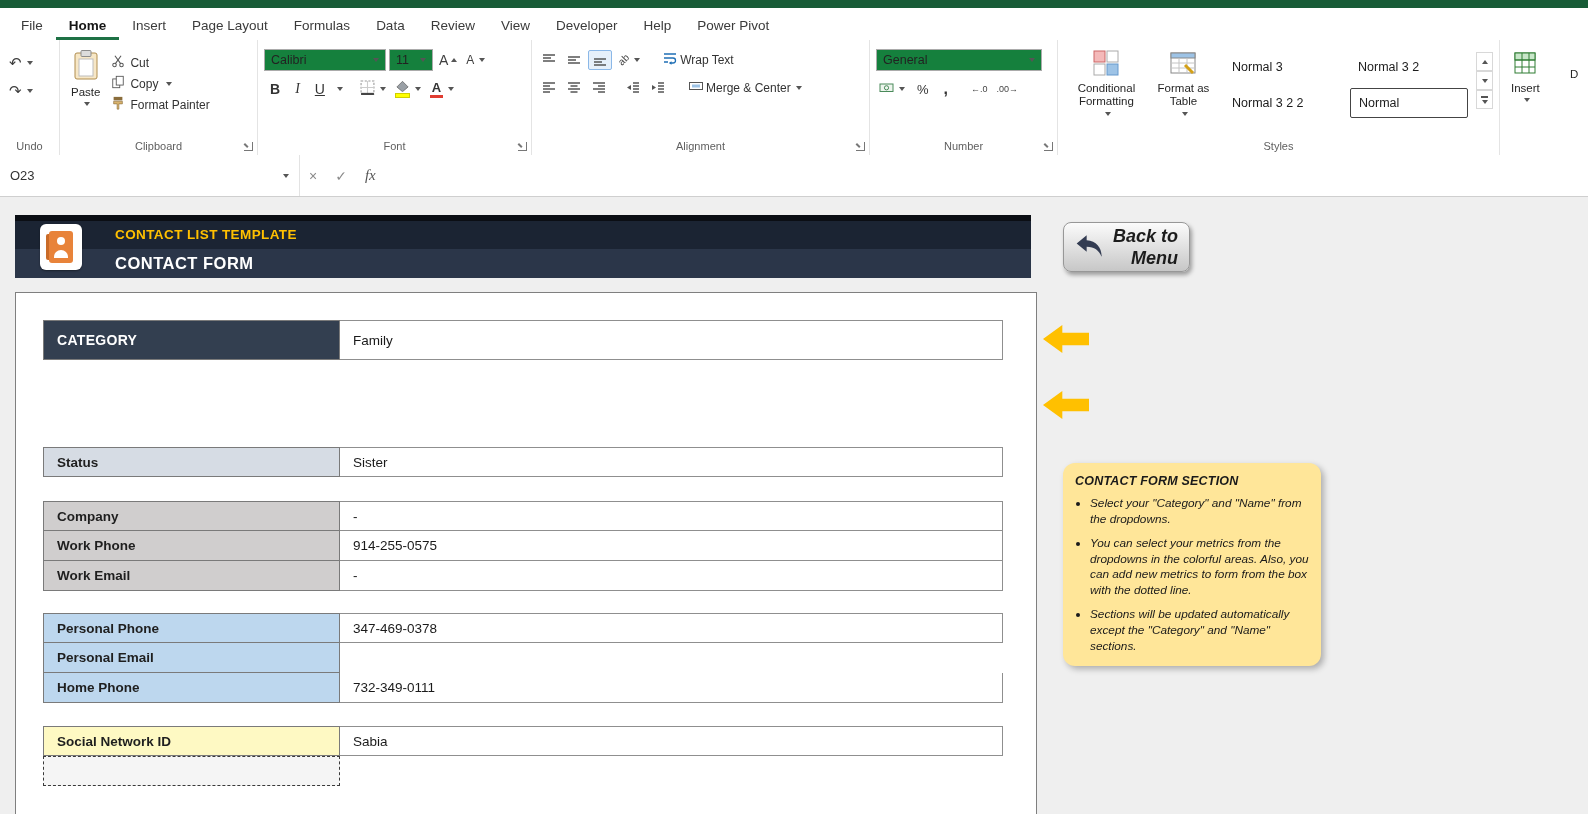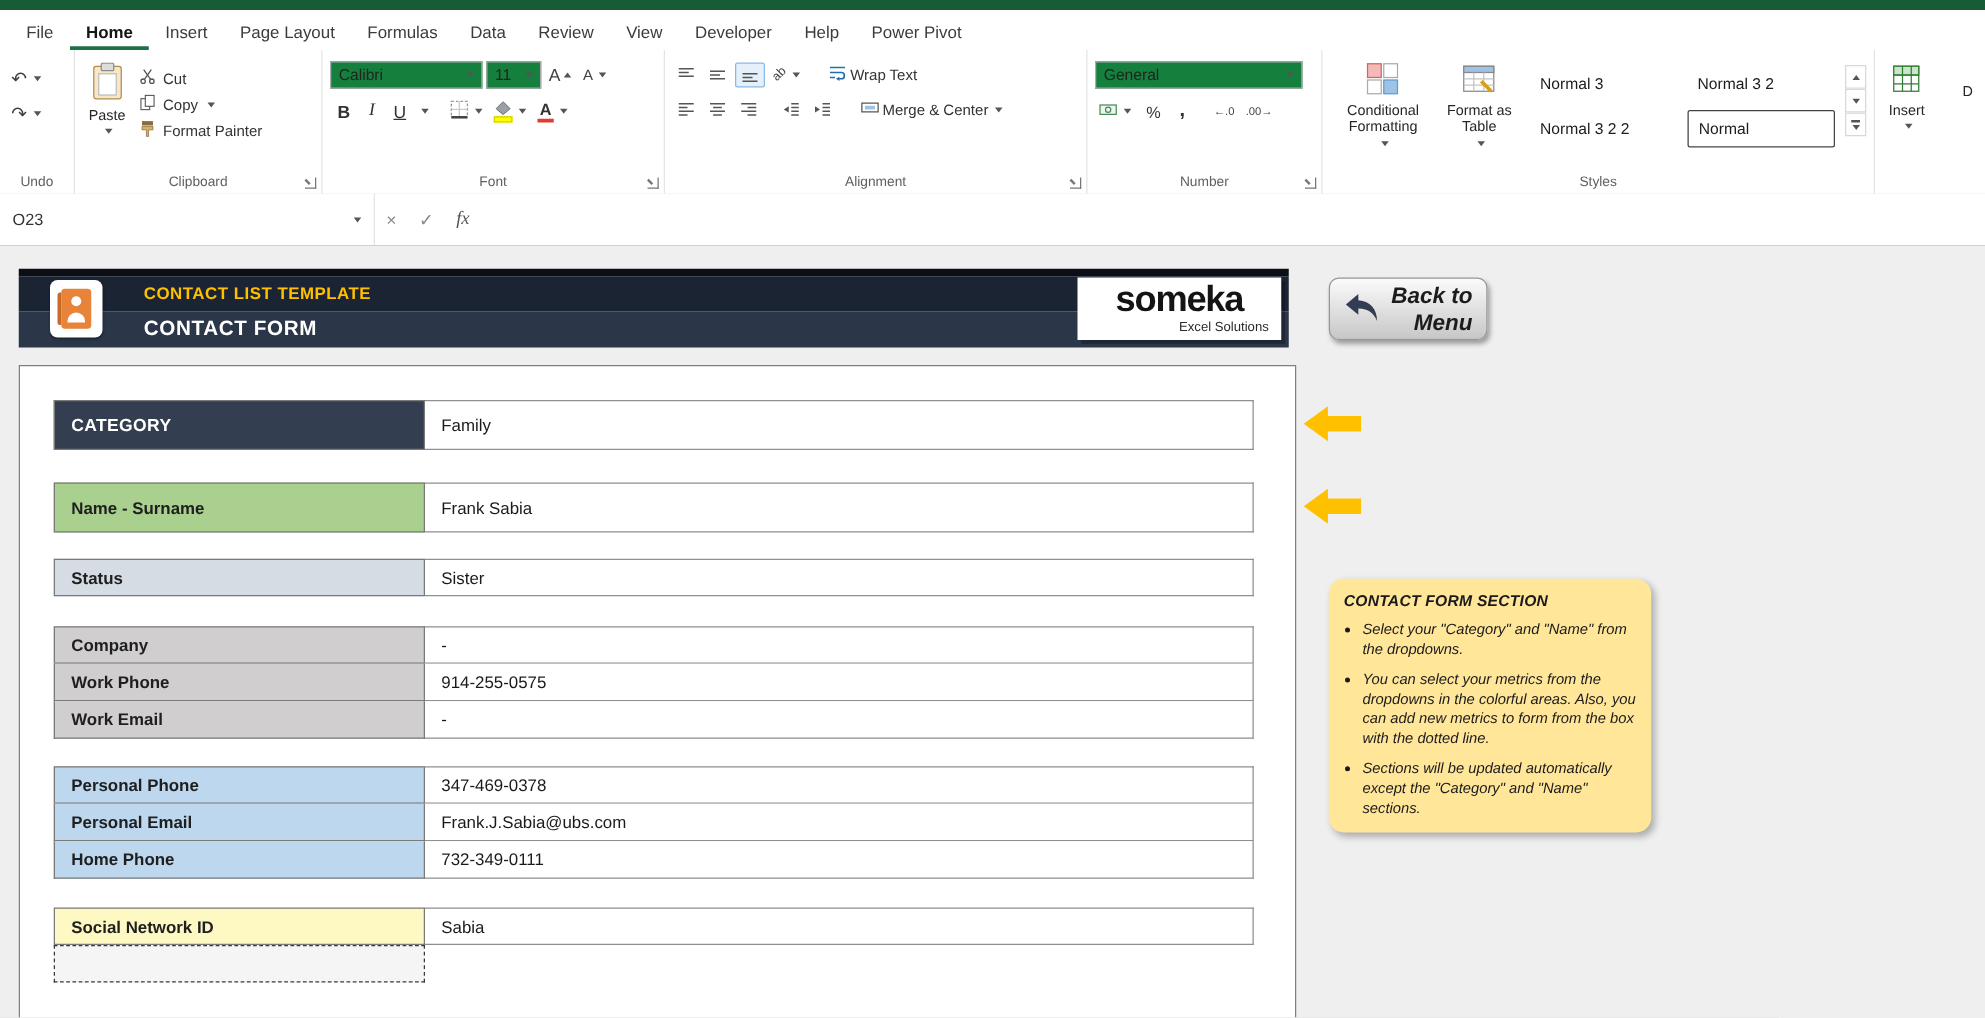--- a/index.html
+++ b/index.html
@@ -406,43 +406,35 @@
       <div class="band-mid"></div>
       <div class="band-bot"></div>
       <div class="band-icon">
         <div class="book">
             <div class="head"></div>
             <div class="bodyshape"></div>
           </div>
       </div>
       <div class="band-title1">CONTACT LIST TEMPLATE</div>
       <div class="band-title2">CONTACT FORM</div>
-      <div class="logo">
-        <div class="logo-main">someka</div>
-        <div class="logo-sub">Excel Solutions</div>
-      </div>
     </div>
 
     <button class="backbtn">
       <span><svg width="30" height="26" viewBox="0 0 36 30">
             <path d="M14 2 L2 12 L14 22 L14 16 C24 16 29 21 32 28 C32 17 26 9 14 8 Z" fill="#333c52"></path>
           </svg></span>
       <span class="backtxt"><span>Back to</span><br><span>Menu</span></span>
     </button>
 
     <div class="panel"></div>
 
     <div class="form-row h40" style="top:123px;">
       <div class="lbl lbl-category">CATEGORY</div>
       <div class="val">Family</div>
     </div>
-    <div class="form-row h40" style="top:189px;">
-      <div class="lbl lbl-green">Name - Surname</div>
-      <div class="val">Frank Sabia</div>
-    </div>
     <div class="form-row h30" style="top:250px;">
       <div class="lbl lbl-bluegray">Status</div>
       <div class="val">Sister</div>
     </div>
     <div class="form-row h30" style="top:304px;">
       <div class="lbl lbl-gray">Company</div>
       <div class="val">-</div>
     </div>
     <div class="form-row h30 stack" style="top:334px;">
       <div class="lbl lbl-gray">Work Phone</div>
@@ -451,21 +443,20 @@
     <div class="form-row h30 stack" style="top:364px;">
       <div class="lbl lbl-gray">Work Email</div>
       <div class="val">-</div>
     </div>
     <div class="form-row h30" style="top:416px;">
       <div class="lbl lbl-blue">Personal Phone</div>
       <div class="val">347-469-0378</div>
     </div>
     <div class="form-row h30 stack" style="top:446px;">
       <div class="lbl lbl-blue">Personal Email</div>
-      <div class="val">Frank.J.Sabia@ubs.com</div>
     </div>
     <div class="form-row h30 stack" style="top:476px;">
       <div class="lbl lbl-blue">Home Phone</div>
       <div class="val">732-349-0111</div>
     </div>
     <div class="form-row h30" style="top:529px;">
       <div class="lbl lbl-peach">Social Network ID</div>
       <div class="val">Sabia</div>
     </div>
 

